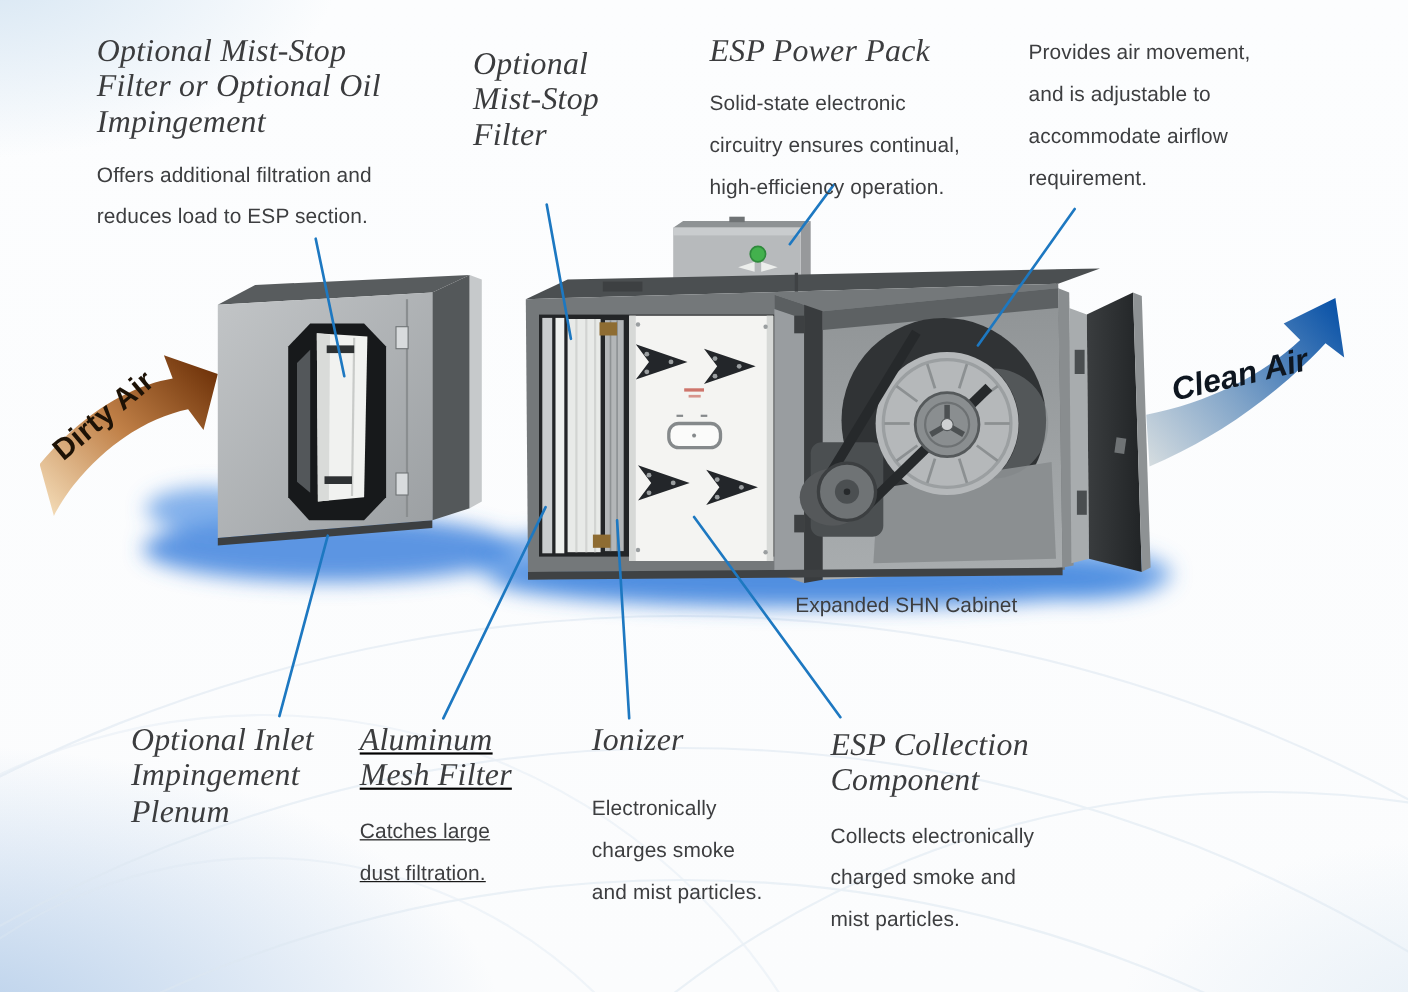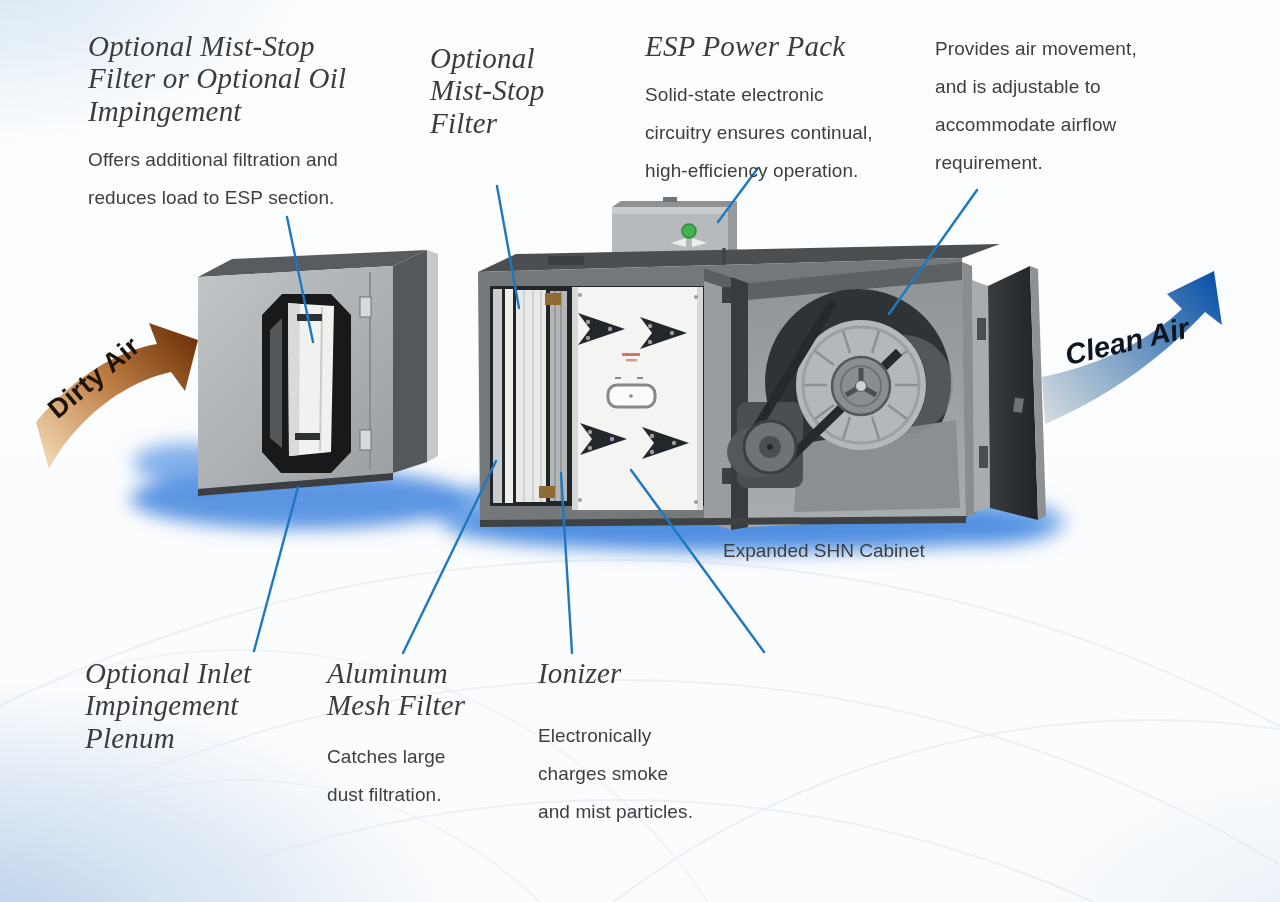--- a/index.html
+++ b/index.html
@@ -276,30 +276,37 @@
   <div class="callout" style="left:935px;top:30px;width:260px;">
     <p>Provides air movement,
 and is adjustable to
 accommodate airflow
 requirement.</p>
   </div>
 
   <div class="caption">Expanded SHN Cabinet</div>
 
   <div class="callout" style="left:85px;top:657px;width:230px;">
-    <h2 style="margin-bottom:16px;">Optional Inlet
+    <h2 style="margin-bottom:16px;margin-left:34px;">Optional Inlet
 Impingement
 Plenum</h2>
   </div>
-  <div class="callout" style="left:327px;top:657px;width:200px;">
+  <div class="callout" style="left:327px;top:657px;width:200px;text-decoration:underline;">
     <h2 style="margin-bottom:16px;">Aluminum
 Mesh Filter</h2>
     <p>Catches large
 dust filtration.</p>
   </div>
   <div class="callout" style="left:538px;top:657px;width:200px;">
     <h2 style="margin-bottom:28px;">Ionizer</h2>
     <p>Electronically
 charges smoke
 and mist particles.</p>
   </div>
+  <div class="callout" style="left:755px;top:661px;width:240px;">
+    <h2 style="margin-bottom:16px;">ESP Collection
+Component</h2>
+    <p>Collects electronically
+charged smoke and
+mist particles.</p>
+  </div>
 
 </div>
 
 </body></html>

